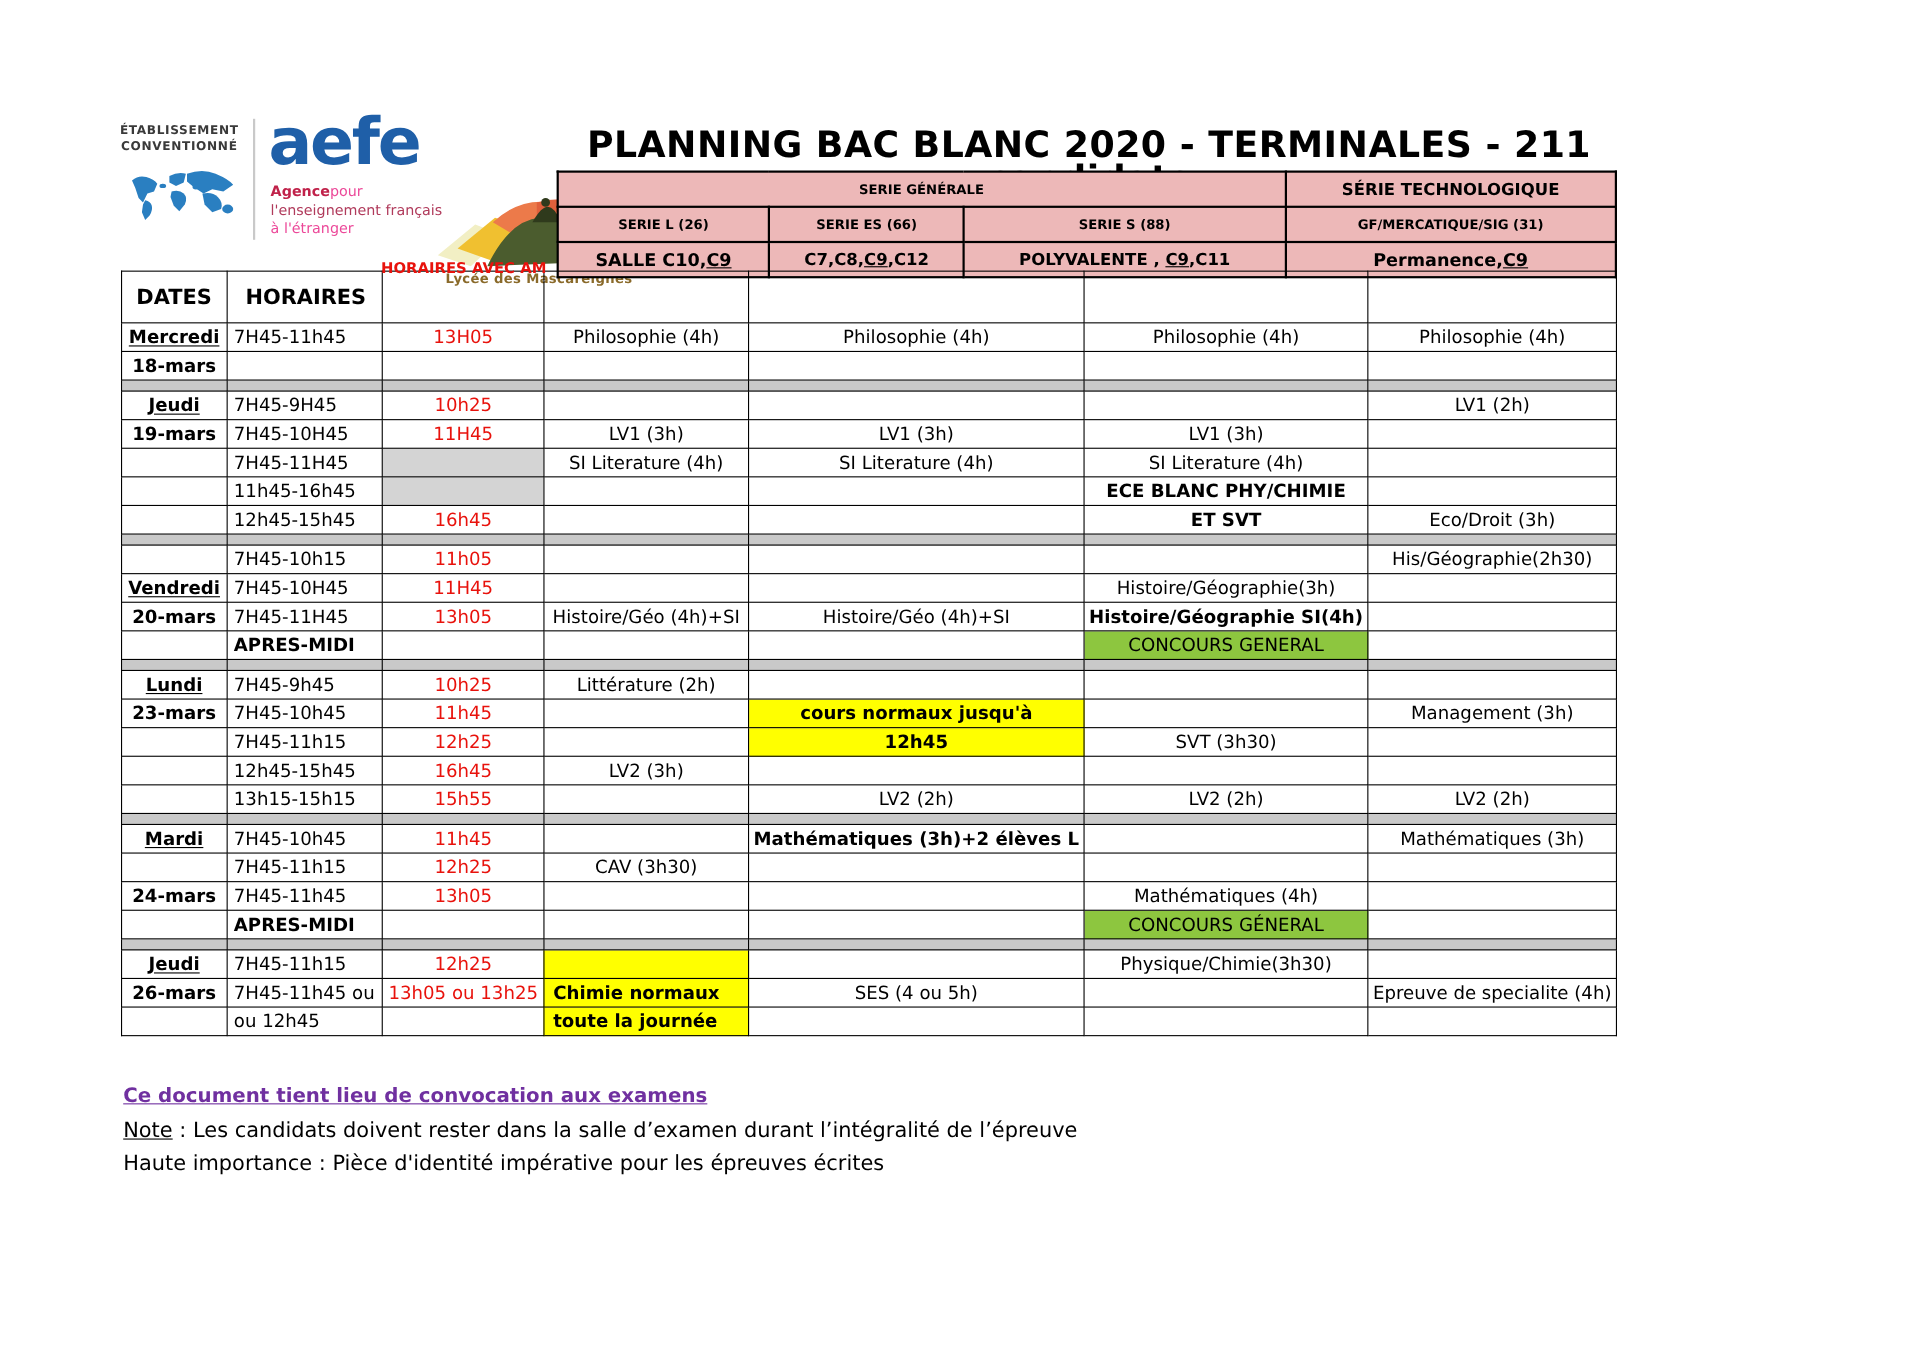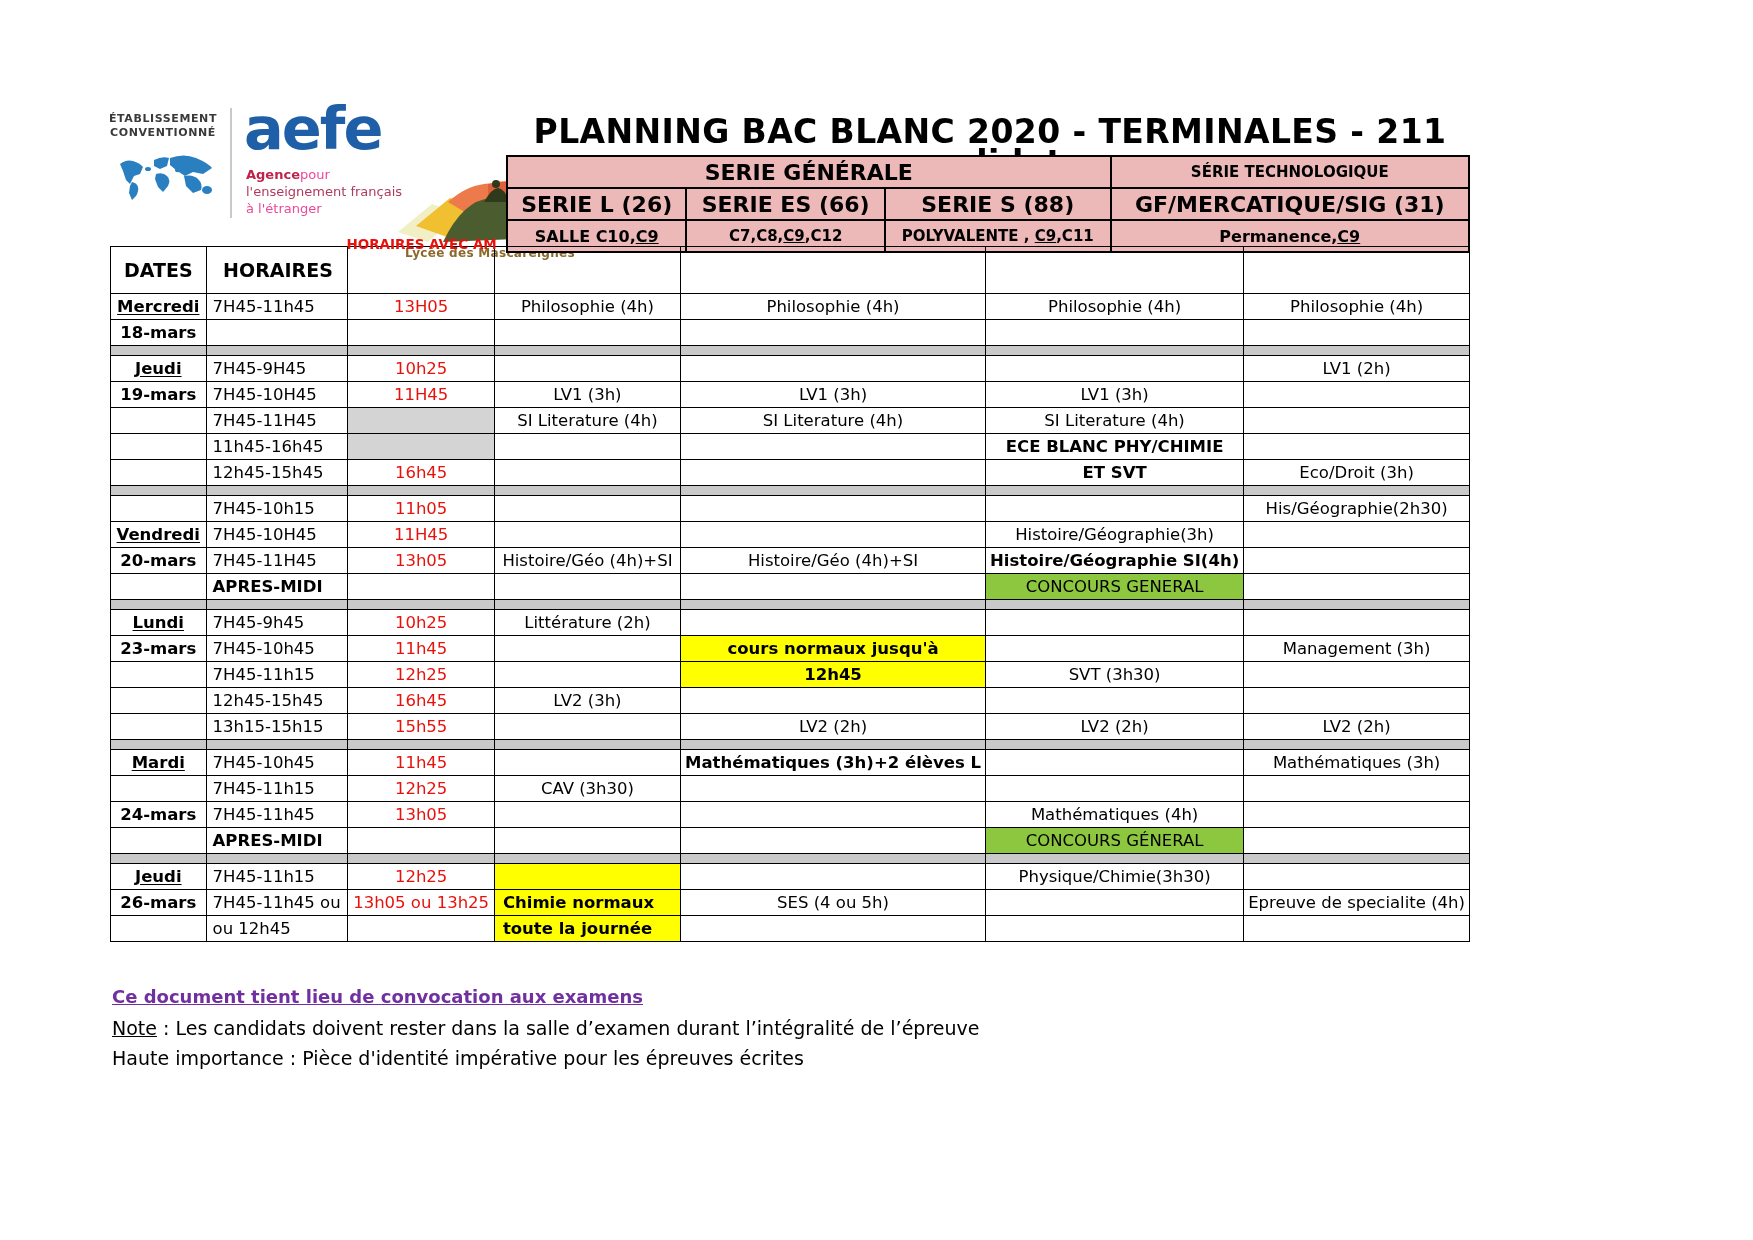--- a/index.html
+++ b/index.html
@@ -29,21 +29,21 @@
 
   
   .title{position:absolute;left:500px;top:116px;width:980px;text-align:center;
          font-family:"DejaVu Sans","Liberation Sans",sans-serif;
          font-size:33px;font-weight:700;line-height:31px;letter-spacing:.4px;}
 
   
   table{border-collapse:collapse;}
   .hdr-table{position:absolute;left:506px;top:155px;width:964px;}
   .hdr-table td{border:2px solid #000;background:#edb8b8;text-align:center;
-                font-size:22px;font-weight:700;height:28px;padding:1px 3px;white-space:nowrap;}
+                font-size:12px;font-weight:700;height:28px;padding:1px 3px;white-space:nowrap;}
   .hdr-table td.room{font-size:16px;margin-left:22px;}
   .hdr-table td.room.small{font-size:15px;font-weight:600;}
   .u{text-decoration:underline;}
 
   
   .grid{position:absolute;left:110px;top:246px;width:1360px;}
   .grid td{border:1.6px solid #000;height:25px;padding:0 4px;font-size:16.5px;
            text-align:center;vertical-align:middle;white-space:nowrap;}
   .c-dates{width:104px;}
   .c-hor{width:146px;text-align:left !important;padding-left:6px !important;}

